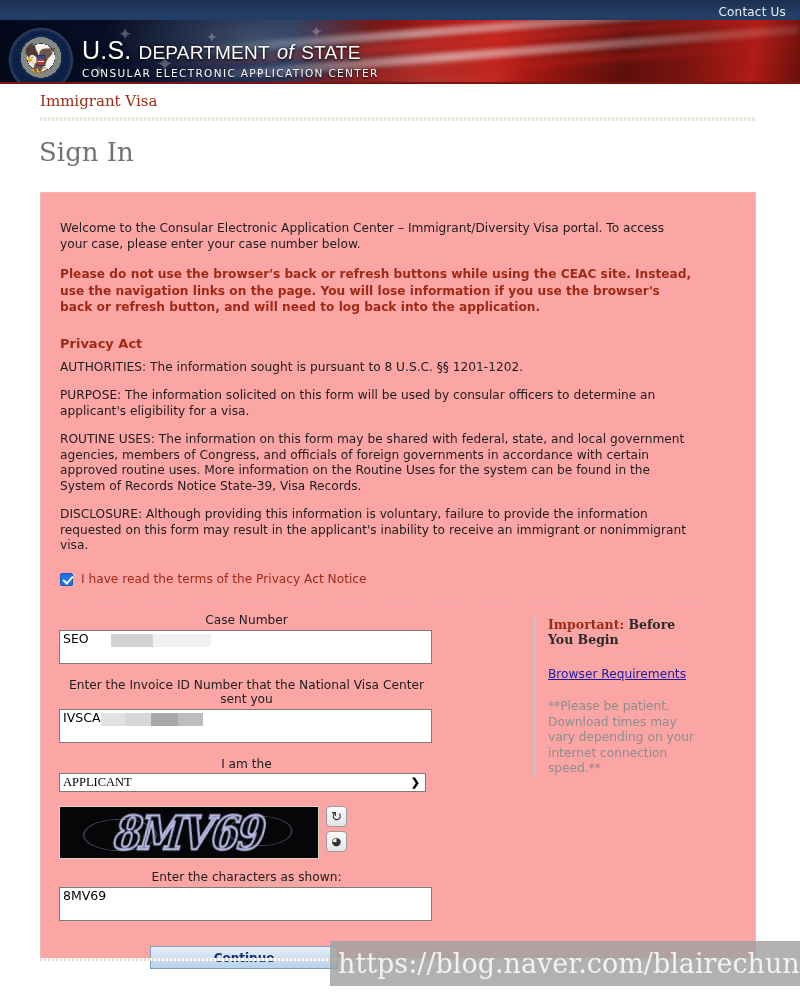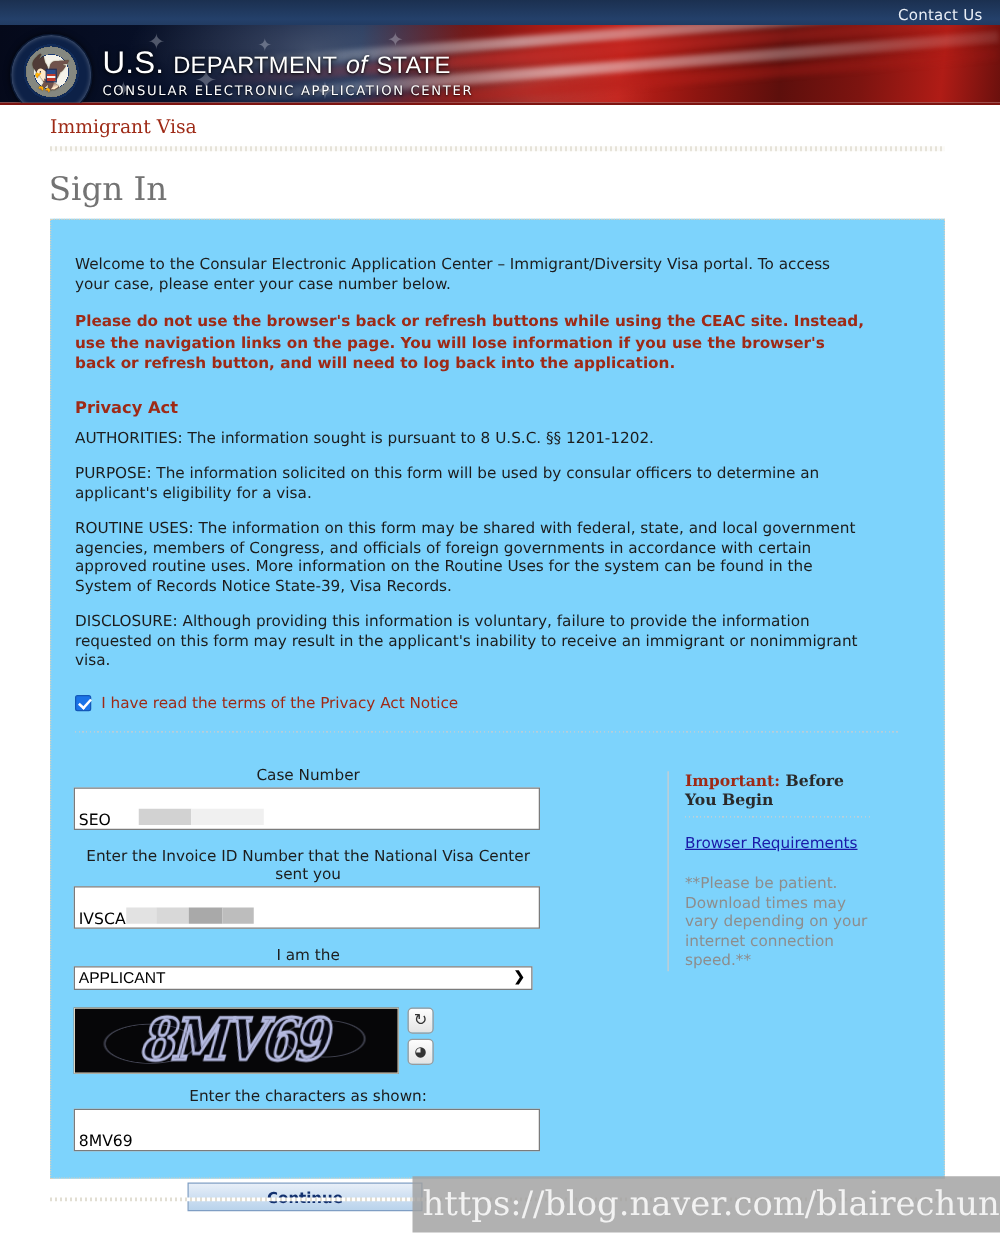--- a/index.html
+++ b/index.html
@@ -106,22 +106,22 @@
 
   
   .page-title {
     position:absolute; left:39px; top:137px;
     color:#737373; font-family:"DejaVu Serif","Liberation Serif",serif;
     font-size:26px; font-weight:normal;
   }
 
   
   .panel {
-    position:absolute; left:40px; top:175px; width:716px; height:768px;
-    background:#7dd3fc;
+    position:absolute; left:40px; top:192px; width:716px; height:768px;
+    background:#fca5a5;
     border:1px dotted #d8d0bd;
   }
   .panel-pad { position:absolute; left:19px; top:28px; width:678px; }
 
   .para {
     color:#1d1d1d; font-size:12.2px; line-height:15.5px; margin:0 0 14px 0;
     font-family:"DejaVu Sans","Liberation Sans",sans-serif;
     max-width:620px;
   }
   .para.warn {
@@ -159,37 +159,37 @@
   .form-col { position:absolute; left:59px; top:613px; width:375px; }
   .fld-label {
     color:#1d1d1d; font-size:12.2px; line-height:14.5px; margin-bottom:2px;
     font-family:"DejaVu Sans","Liberation Sans",sans-serif;
     text-align:center;
   }
   .txt-input {
     width:373px; height:19px; border:1px solid #7b7b7b; background:#fff;
     font-family:"DejaVu Sans","Liberation Sans",sans-serif;
     font-size:12.5px; color:#000; padding:16px 3px; line-height:17px;
-    position:relative; display:flex; align-items:flex-start; cursor:text;
+    position:relative; display:flex; align-items:flex-end; cursor:text;
   }
   .redact { display:inline-block; height:13px; vertical-align:middle; }
   .r1 { width:42px; background:#d2d2d2; margin-left:22px; }
   .r2 { width:58px; background:#f0f0f0; }
   .r3 { width:24px; background:#e2e2e2; margin-left:1px; }
   .r4 { width:26px; background:#d8d8d8; }
   .r5 { width:27px; background:#a9a9a9; }
   .r6 { width:25px; background:#bdbdbd; }
 
   .fld-block { margin-bottom:14px; }
 
   .sel {
     width:367px; height:19px; border:1px solid #7b7b7b; background:#fff;
     font-size:12.5px; color:#000; padding:0 3px; line-height:17px;
     display:flex; align-items:center; justify-content:space-between; cursor:pointer;
-    font-family:Liberation Sans, sans-serif;
+    font-family:Liberation Serif, serif;
   }
   .caret { font-size:11px; color:#000; margin-right:2px; font-weight:bold; }
 
   
   .cap-wrap { display:flex; align-items:flex-start; gap:7px; margin-top:12px; }
   .cap-img {
     width:260px; height:53px; background:#060608; border:1px solid #dcd5c2;
     position:relative; overflow:hidden; display:flex; align-items:center; justify-content:center;
   }
   .cap-text {

